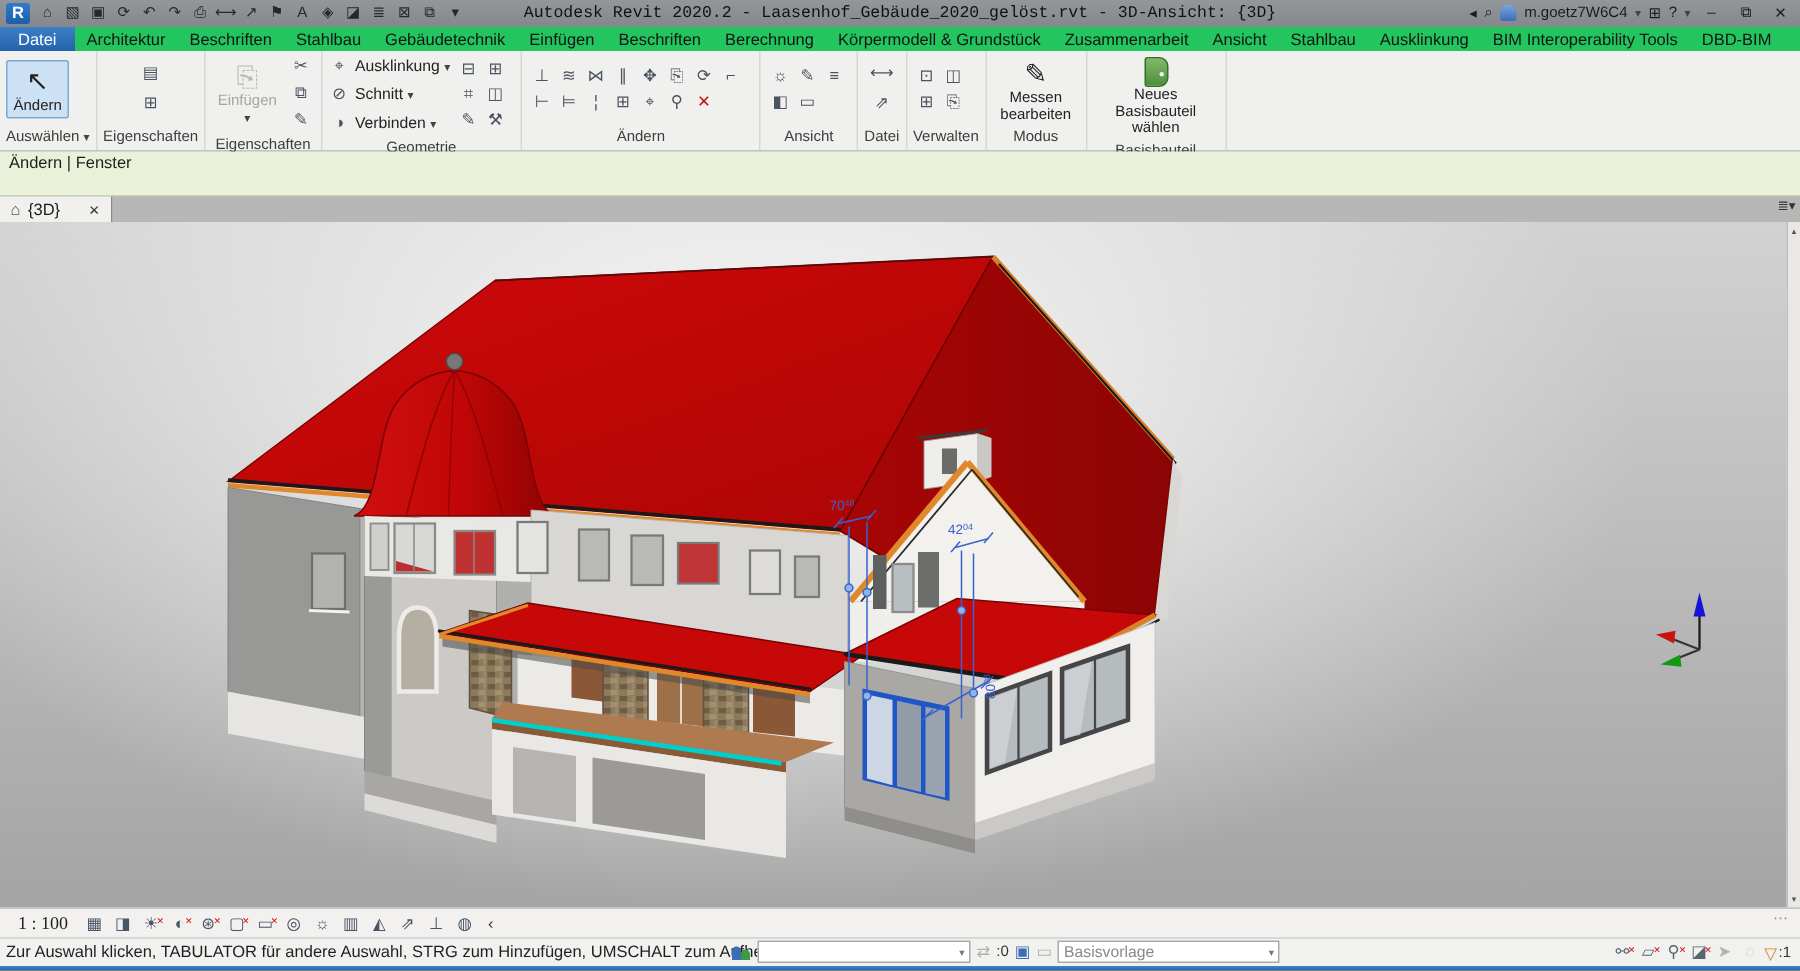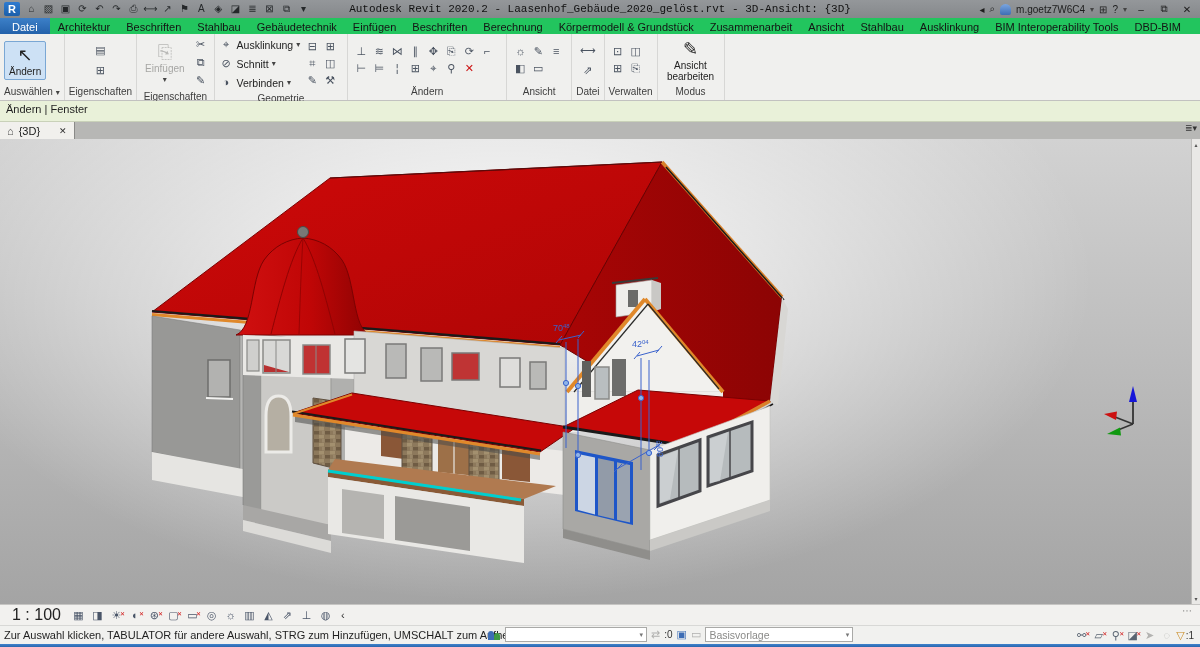--- a/index.html
+++ b/index.html
@@ -36,40 +36,40 @@
   .ricon { width:18px; height:17px; font-size:11px; color:#4a5360; text-align:center; line-height:17px; }
   .ricon.red { color:#cc1111; }
   .geo-rows { display:flex; flex-direction:column; justify-content:center; gap:2px; }
   .georow { display:flex; align-items:center; gap:3px; font-size:10.5px; color:#222; }
   .georow .ricon { width:15px; }
   .caret { font-size:8px; color:#444; }
   .doorico { width:16px; height:20px; background:linear-gradient(#7fba6a,#4d8f3c); border:1px solid #35702a; border-radius:2px 6px 6px 2px; position:relative; }
   .doorico::after { content:""; position:absolute; right:2px; top:9px; width:3px; height:3px; background:#eee; border-radius:50%; }
 
   
-  .ctxbar { height:21px; background:#e9f1d9; border-bottom:1px solid #c9d1b9; font-size:11px; color:#1f1f1f; padding:2px 6px; }
+  .ctxbar { height:31px; background:#e9f1d9; border-bottom:1px solid #c9d1b9; font-size:11px; color:#1f1f1f; padding:2px 6px; }
   .viewtabs { height:17px; background:#b7b7b5; display:flex; align-items:stretch; position:relative; }
   .vtab { background:#f1f0ed; border-right:1px solid #8a8a88; display:flex; align-items:center; gap:5px; padding:0 7px; font-size:11px; color:#1a1a1a; }
   .vtab .hico { color:#555; font-size:11px; }
   .vtab .x { font-size:9px; color:#333; margin-left:14px; }
   .vtablist { position:absolute; right:3px; top:1px; font-size:9px; color:#333; }
 
   
   .canvas { height:465px; position:relative;
     background: radial-gradient(ellipse 950px 520px at 42% 30%, rgba(255,255,255,.95), rgba(255,255,255,0) 62%), linear-gradient(#d2d2d2, #a4a4a4);
   }
   .canvas svg { position:absolute; left:0; top:0; }
   .vscroll { position:absolute; right:0; top:0; bottom:0; width:9px; background:#e9e8e6; border-left:1px solid #bebdbb; }
   .vscroll span { position:absolute; left:0; width:8px; text-align:center; font-size:6px; color:#555; }
   .dim { font-size:9px; fill:#3a62cc; }
   .dim .sup { font-size:6px; }
 
   
   .viewbar { height:21px; background:#f2f1ef; border-top:1px solid #c6c5c3; display:flex; align-items:center; padding:0 6px; gap:2px; position:relative; }
-  .scalebtn { font-size:16px; color:#222; padding:1px 6px; }
+  .scalebtn { font-size:12px; color:#222; padding:1px 6px;font-family:Liberation Serif, serif; }
   .vbicons { display:flex; align-items:center; }
   .vbi { width:19px; text-align:center; font-size:11px; color:#4a5568; position:relative; line-height:18px; }
   .vbi.off::after { content:"\2715"; position:absolute; right:1px; bottom:1px; font-size:6px; color:#d01010; }
   .collapse { font-size:11px; color:#333; padding:0 4px; }
   .grip { position:absolute; right:8px; top:0; font-size:10px; color:#8a8a88; }
 
   
   .statusbar { height:19px; background:#f1f1ef; position:relative; font-size:11px; color:#1f1f1f; border-top:1px solid #d8d8d6; }
   .stmsg { position:absolute; left:4px; top:3px; white-space:nowrap; }
   .stmid { position:absolute; left:487px; top:1px; display:flex; align-items:center; gap:4px; }
@@ -264,24 +264,33 @@
             <span class="ricon">⊞</span>
             <span class="ricon">⎘</span>
           </div>
         </div>
       <div class="plabel">Verwalten</div>
     </div>
     <div class="panel">
       <div class="pbody">
         <div class="bigbtn" style="width:58px">
           <span class="bico">✎</span>
-          <span>Ansicht bearbeiten</span>
+          <span>Messen bearbeiten</span>
         </div>
       </div>
       <div class="plabel">Modus</div>
+    </div>
+    <div class="panel">
+      <div class="pbody">
+        <div class="bigbtn" style="width:84px">
+          <span class="doorico"></span>
+          <span>Neues Basisbauteil wählen</span>
+        </div>
+      </div>
+      <div class="plabel">Basisbauteil</div>
     </div>
   </div>
 
   <div class="ctxbar">Ändern | Fenster</div>
 
   <div class="viewtabs">
     <div class="vtab">
       <span class="hico">⌂</span>
       <span>{3D}</span>
       <span class="x">✕</span>

